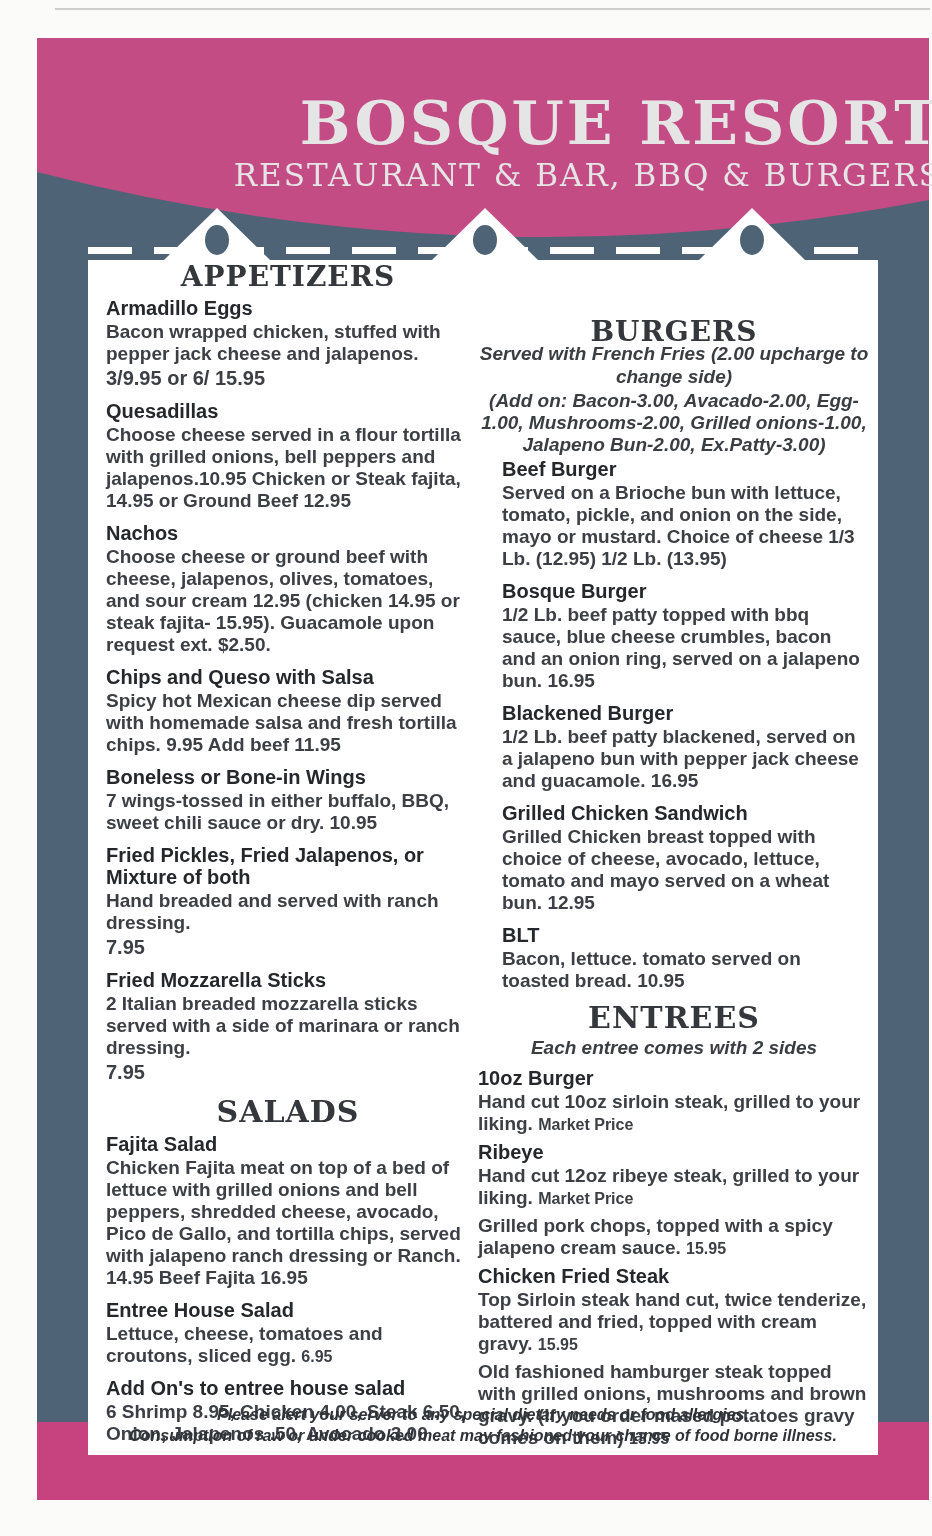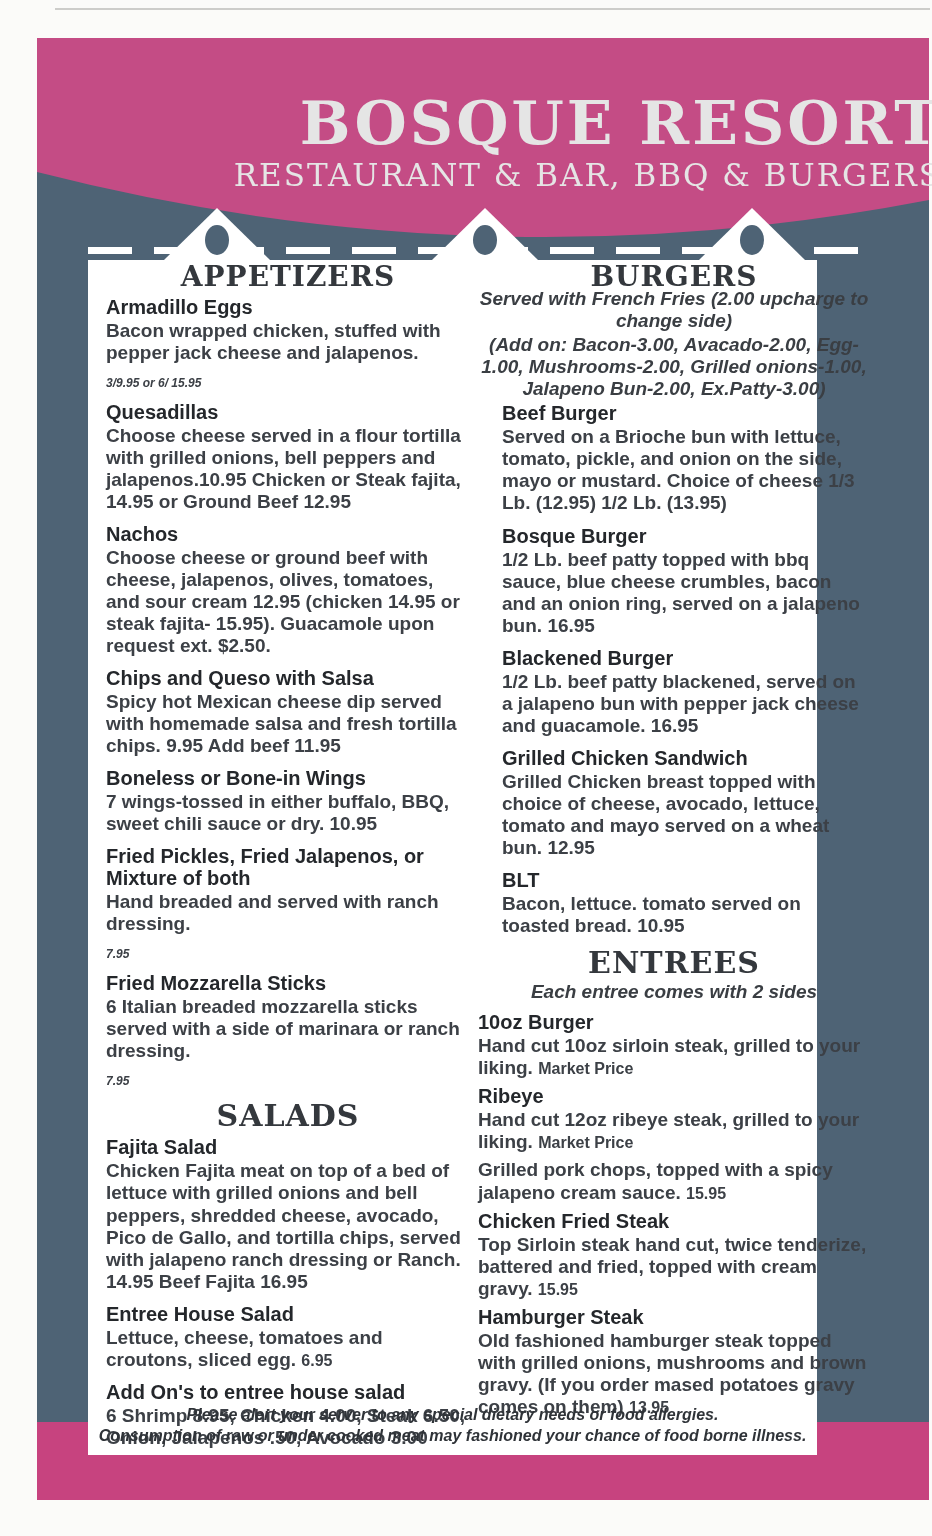--- a/index.html
+++ b/index.html
@@ -22,43 +22,43 @@
   .subtitle{font-family:"DejaVu Serif",serif;font-weight:normal;font-size:31px;line-height:1.1;letter-spacing:2px;margin-top:3px;}
 
   .dash-divider{position:absolute;left:51px;top:209px;width:790px;height:7px;z-index:2;
     background:repeating-linear-gradient(90deg,#fff 0 44px,rgba(0,0,0,0) 44px 66px);}
 
   .tent{position:absolute;top:170px;width:106px;height:52px;background:#fff;z-index:4;
     clip-path:polygon(50% 0,100% 100%,0 100%);}
   .tent .door{display:block;width:24px;height:30px;margin:17px auto 0;background:var(--slate);border-radius:50%;}
   .tent.t1{left:127px;} .tent.t2{left:395px;} .tent.t3{left:662px;}
 
-  .panel{position:absolute;left:51px;top:222px;width:729px;height:1195px;background:var(--paper);z-index:3;
-    display:flex;align-items:flex-start;box-sizing:border-box;padding:2px 24px 0 18px;}
+  .panel{position:absolute;left:51px;top:222px;width:790px;height:1195px;background:var(--paper);z-index:3;
+    display:flex;align-items:flex-end;box-sizing:border-box;padding:2px 24px 0 18px;}
   .col{flex:none;}
   .col-left{width:364px;}
   .col-right{width:392px;margin-left:8px;}
 
   .section-heading{font-family:"DejaVu Serif",serif;font-weight:bold;font-size:28px;line-height:1.08;
     letter-spacing:1px;color:#34383d;text-align:center;margin:0 0 4px 0;}
   .sec-salads .section-heading{font-size:30px;margin-top:12px;}
   .sec-entrees .section-heading{font-size:30px;margin-top:10px;margin-bottom:2px;}
 
   .section-intro{font-style:italic;font-weight:bold;font-size:19px;line-height:1.16;color:#3a3e43;
     text-align:center;margin:0 0 2px 0;}
   .sec-burgers .intro-0{margin-top:-8px;}
   .sec-entrees .intro-0{margin-bottom:8px;}
 
   .item{margin-bottom:10px;}
   .sec-entrees .item{margin-bottom:6px;}
   .item.indent{padding-left:24px;}
   .item-name{font-weight:bold;font-size:20px;line-height:1.1;color:#24272b;}
   .item-desc{font-weight:bold;font-size:19px;line-height:1.16;color:#3c4046;margin-top:2px;}
   .price-inline{font-size:16px;}
-  .price-block{font-style:italic;font-weight:bold;font-size:12px;line-height:1.2;color:#3c4046;margin-top:12px;}
+  .price-block{font-weight:bold;font-size:20px;line-height:1.2;color:#3c4046;margin-top:1px;}
 
   .panel-footer{position:absolute;left:0;right:0;bottom:8px;text-align:center;
     font-style:italic;font-weight:bold;font-size:16px;line-height:1.35;color:#2f3338;}
   .panel-footer p{margin:0;}
 
   .bottom-stripe{position:absolute;left:0;top:1384px;width:100%;height:78px;background:#c7437f;z-index:2;}
 </style>
 </head>
 <body>
 
@@ -113,21 +113,21 @@
               <div class="item-name">Boneless or Bone-in Wings</div>
               <div class="item-desc"><span>7 wings-tossed in either buffalo, BBQ, sweet chili sauce or dry. 10.95</span></div>
             </div>
             <div class="item">
               <div class="item-name">Fried Pickles, Fried Jalapenos, or Mixture of both</div>
               <div class="item-desc"><span>Hand breaded and served with ranch dressing.</span></div>
               <div class="price-block">7.95</div>
             </div>
             <div class="item">
               <div class="item-name">Fried Mozzarella Sticks</div>
-              <div class="item-desc"><span>6 Italian breaded mozzarella sticks served with a side of marinara or ranch dressing.</span></div>
+              <div class="item-desc"><span>2 Italian breaded mozzarella sticks served with a side of marinara or ranch dressing.</span></div>
               <div class="price-block">7.95</div>
             </div>
           </section>
           <section class="menu-section sec-salads">
             <h2 class="section-heading">SALADS</h2>
             <div class="item">
               <div class="item-name">Fajita Salad</div>
               <div class="item-desc"><span>Chicken Fajita meat on top of a bed of lettuce with grilled onions and bell peppers, shredded cheese, avocado, Pico de Gallo, and tortilla chips, served with jalapeno ranch dressing or Ranch. 14.95 Beef Fajita 16.95</span></div>
             </div>
             <div class="item">
@@ -178,21 +178,20 @@
               <div class="item-desc"><span>Hand cut 12oz ribeye steak, grilled to your liking.</span> <span class="price-inline">Market Price</span></div>
             </div>
             <div class="item">
               <div class="item-desc"><span>Grilled pork chops, topped with a spicy jalapeno cream sauce.</span> <span class="price-inline">15.95</span></div>
             </div>
             <div class="item">
               <div class="item-name">Chicken Fried Steak</div>
               <div class="item-desc"><span>Top Sirloin steak hand cut, twice tenderize, battered and fried, topped with cream gravy.</span> <span class="price-inline">15.95</span></div>
             </div>
             <div class="item">
-              <div class="item-name">Hamburger Steak</div>
               <div class="item-desc"><span>Old fashioned hamburger steak topped with grilled onions, mushrooms and brown gravy. (If you order mased potatoes gravy comes on them)</span> <span class="price-inline">13.95</span></div>
             </div>
           </section>
         </div>
 
       <div class="panel-footer">
         <p>Please alert your server to any special dietary needs or food allergies.</p>
         <p>Consumption of raw or under cooked meat may fashioned your chance of food borne illness.</p>
       </div>
     </div>

